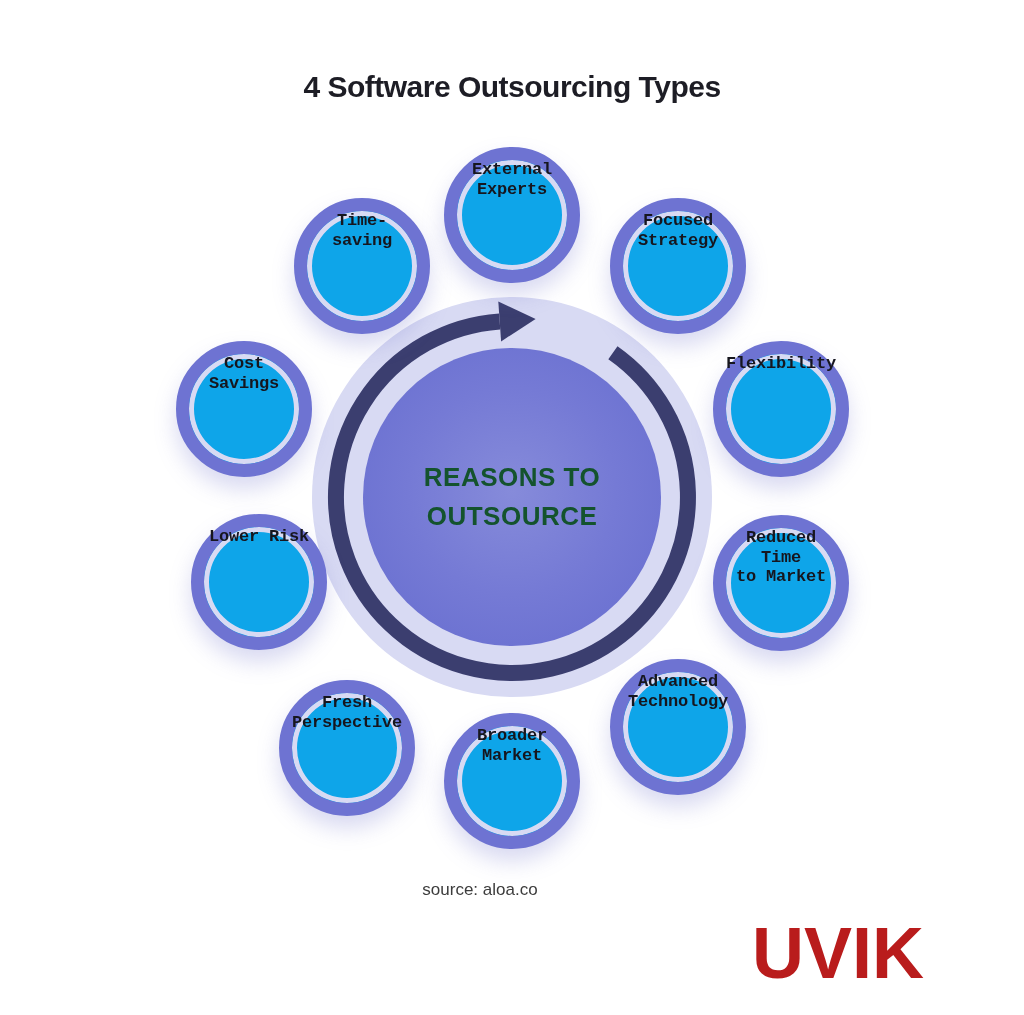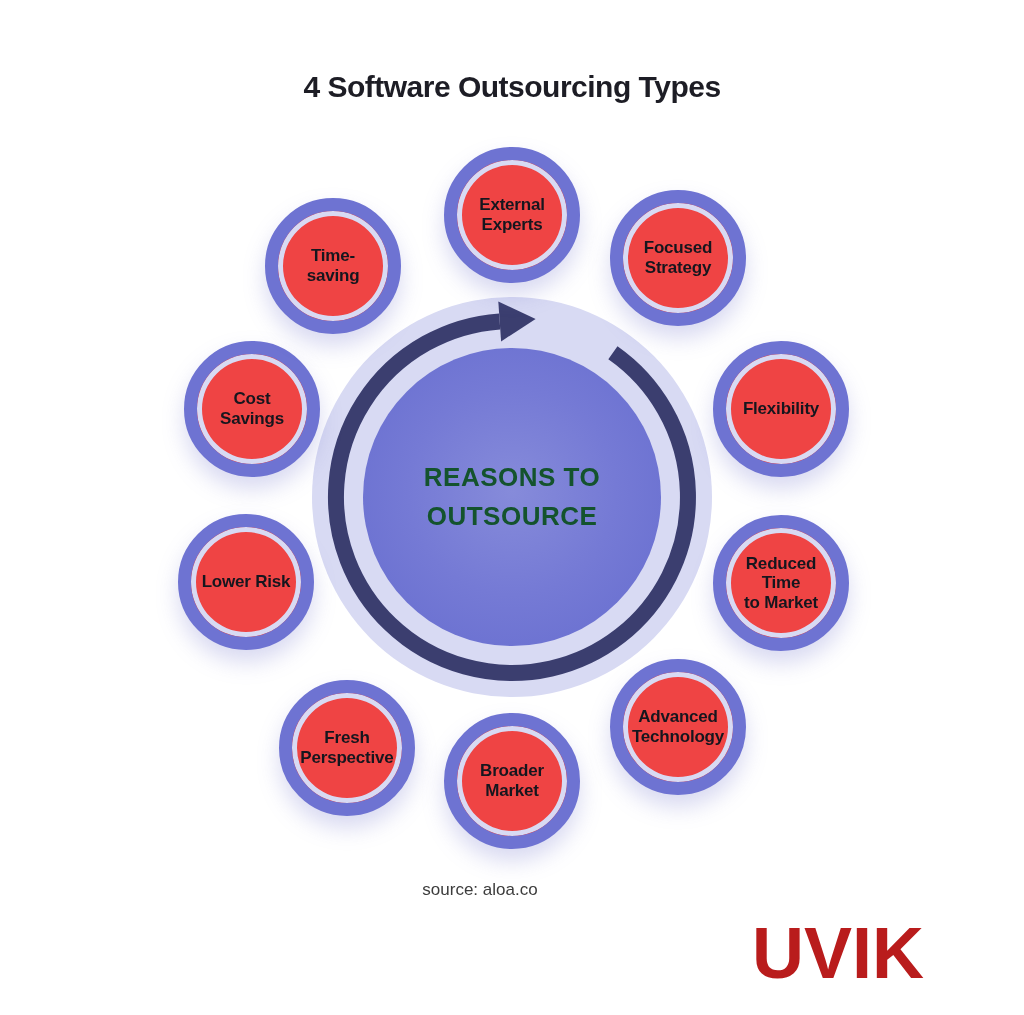--- a/index.html
+++ b/index.html
@@ -49,26 +49,26 @@
     line-height: 1.5;
     white-space: pre-line;
     pointer-events: none;
   }
   .node {
     position: absolute;
     box-sizing: border-box;
     width: 136px;
     height: 136px;
     border-radius: 50%;
-    background: #ef4444;
+    background: #0ea5e9;
     border: 13px solid #6e73d2;
     box-shadow: inset 0 0 0 5px #d8daf3, 0 12px 22px rgba(115, 120, 205, 0.28);
     display: flex;
-    align-items: center;
     justify-content: center;
+    font-family: Liberation Mono, monospace;
   }
   .node-label {
     text-align: center;
     font-size: 17px;
     font-weight: 700;
     letter-spacing: -0.2px;
     line-height: 1.15;
     color: #16161e;
     white-space: pre-line;
   }
@@ -112,21 +112,21 @@
   </g>
   <circle cx="210" cy="210" r="149" fill="url(#hubGrad)"></circle>
 </svg>
 <div class="hub-label">REASONS TO
 OUTSOURCE</div>
 
 <div class="node" style="left:444px; top:147px;">
   <div class="node-label">External
 Experts</div>
 </div>
-<div class="node" style="left:610px; top:190px;">
+<div class="node" style="left:610px; top:198px;">
   <div class="node-label">Focused
 Strategy</div>
 </div>
 <div class="node" style="left:713px; top:341px;">
   <div class="node-label">Flexibility</div>
 </div>
 <div class="node" style="left:713px; top:515px;">
   <div class="node-label">Reduced
 Time
 to Market</div>
@@ -136,26 +136,26 @@
 Technology</div>
 </div>
 <div class="node" style="left:444px; top:713px;">
   <div class="node-label">Broader
 Market</div>
 </div>
 <div class="node" style="left:279px; top:680px;">
   <div class="node-label">Fresh
 Perspective</div>
 </div>
-<div class="node" style="left:178px; top:514px;">
+<div class="node" style="left:191px; top:514px;">
   <div class="node-label">Lower Risk</div>
 </div>
-<div class="node" style="left:184px; top:341px;">
+<div class="node" style="left:176px; top:341px;">
   <div class="node-label">Cost
 Savings</div>
 </div>
-<div class="node" style="left:265px; top:198px;">
+<div class="node" style="left:294px; top:198px;">
   <div class="node-label">Time-
 saving</div>
 </div>
 
 <div class="source">source: aloa.co</div>
 <div class="brand">UVIK</div>
 
 </body></html>

